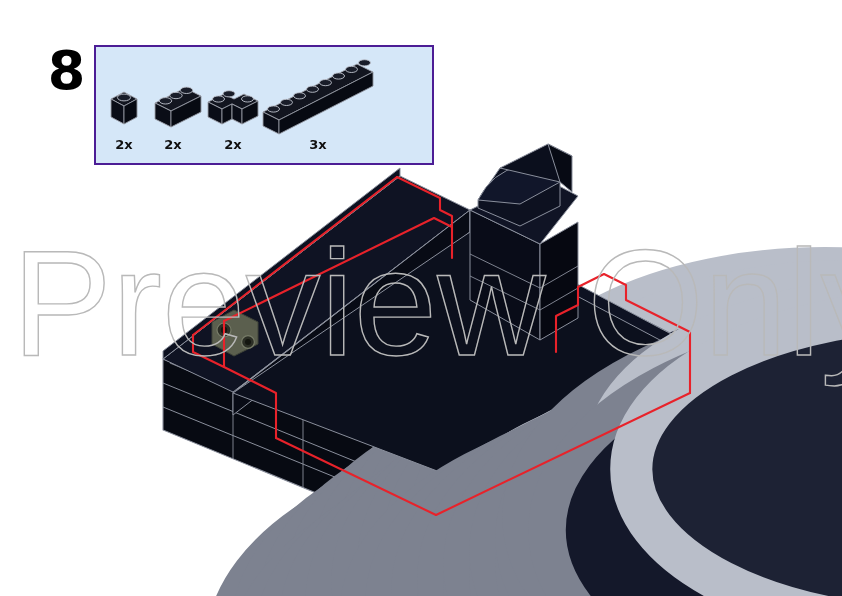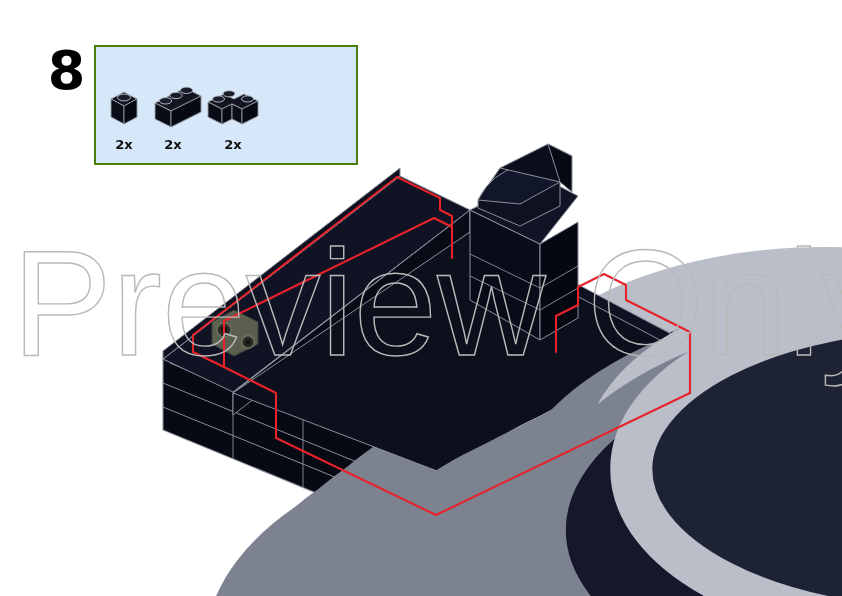--- a/index.html
+++ b/index.html
@@ -38,24 +38,24 @@
     color: #000000;
     text-align: center;
     letter-spacing: -1px;
   }
 
   
   #parts-callout {
     position: absolute;
     left: 94px;
     top: 45px;
-    width: 264px;
+    width: 340px;
     height: 120px;
     background: #d5e7f8;
-    border: 2px solid #4d7c0f;
+    border: 2px solid #4c1d95;
     box-sizing: border-box;
   }
   #parts-inner {
     position: absolute;
     inset: 0;
   }
   .part-slot {
     position: absolute;
     bottom: 8px;
   }
@@ -160,20 +160,40 @@
 
           <path d="M40 27 L56 19 L56 34 L40 42 Z" fill="#070a12" stroke="#8f939d" stroke-width="0.9"></path>
 
           <ellipse cx="16.5" cy="17.0" rx="6.0" ry="3.1" fill="#191d29" stroke="#c2c6d0" stroke-width="0.9"></ellipse>
           <ellipse cx="27.0" cy="11.8" rx="6.0" ry="3.1" fill="#191d29" stroke="#c2c6d0" stroke-width="0.9"></ellipse>
           <ellipse cx="45.5" cy="16.9" rx="6.0" ry="3.1" fill="#191d29" stroke="#c2c6d0" stroke-width="0.9"></ellipse>
         </svg>
         <div class="part-qty">2x</div>
       </div>
 
+      <div class="part-slot" style="left:160px; width:124px; height:112px;">
+        <svg class="part-art" width="122" height="92" viewBox="0 0 122 92" style="bottom:19px;">
+
+          <path d="M6 68 L100 20 L116 28 L22 76 Z" fill="#12151f" stroke="#a8acb6" stroke-width="0.9"></path>
+
+          <path d="M6 68 L22 76 L22 90 L6 82 Z" fill="#0a0d17" stroke="#9ea2ac" stroke-width="0.9"></path>
+
+          <path d="M22 76 L116 28 L116 42 L22 90 Z" fill="#070a12" stroke="#8f939d" stroke-width="0.9"></path>
+
+          <ellipse cx="16.5" cy="65.0" rx="6.0" ry="3.1" fill="#191d29" stroke="#c2c6d0" stroke-width="0.9"></ellipse>
+          <ellipse cx="29.5" cy="58.4" rx="6.0" ry="3.1" fill="#191d29" stroke="#c2c6d0" stroke-width="0.9"></ellipse>
+          <ellipse cx="42.5" cy="51.8" rx="6.0" ry="3.1" fill="#191d29" stroke="#c2c6d0" stroke-width="0.9"></ellipse>
+          <ellipse cx="55.5" cy="45.2" rx="6.0" ry="3.1" fill="#191d29" stroke="#c2c6d0" stroke-width="0.9"></ellipse>
+          <ellipse cx="68.5" cy="38.6" rx="6.0" ry="3.1" fill="#191d29" stroke="#c2c6d0" stroke-width="0.9"></ellipse>
+          <ellipse cx="81.5" cy="32.0" rx="6.0" ry="3.1" fill="#191d29" stroke="#c2c6d0" stroke-width="0.9"></ellipse>
+          <ellipse cx="94.5" cy="25.4" rx="6.0" ry="3.1" fill="#191d29" stroke="#c2c6d0" stroke-width="0.9"></ellipse>
+          <ellipse cx="107.5" cy="18.8" rx="6.0" ry="3.1" fill="#191d29" stroke="#c2c6d0" stroke-width="0.9"></ellipse>
+        </svg>
+        <div class="part-qty">3x</div>
+      </div>
 
     </div>
   </div>
 
   <svg id="model-wrap" viewBox="0 0 842 596">
     <defs>
 
       <symbol id="stud" viewBox="-9 -6 18 12" overflow="visible">
         <ellipse cx="0" cy="0" rx="8.4" ry="4.4" fill="#14182a" stroke="#7d8290" stroke-width="0.8"></ellipse>
         <ellipse cx="0" cy="-1.3" rx="6.6" ry="3.4" fill="#1d2234" stroke="#b9bec9" stroke-width="0.9"></ellipse>

